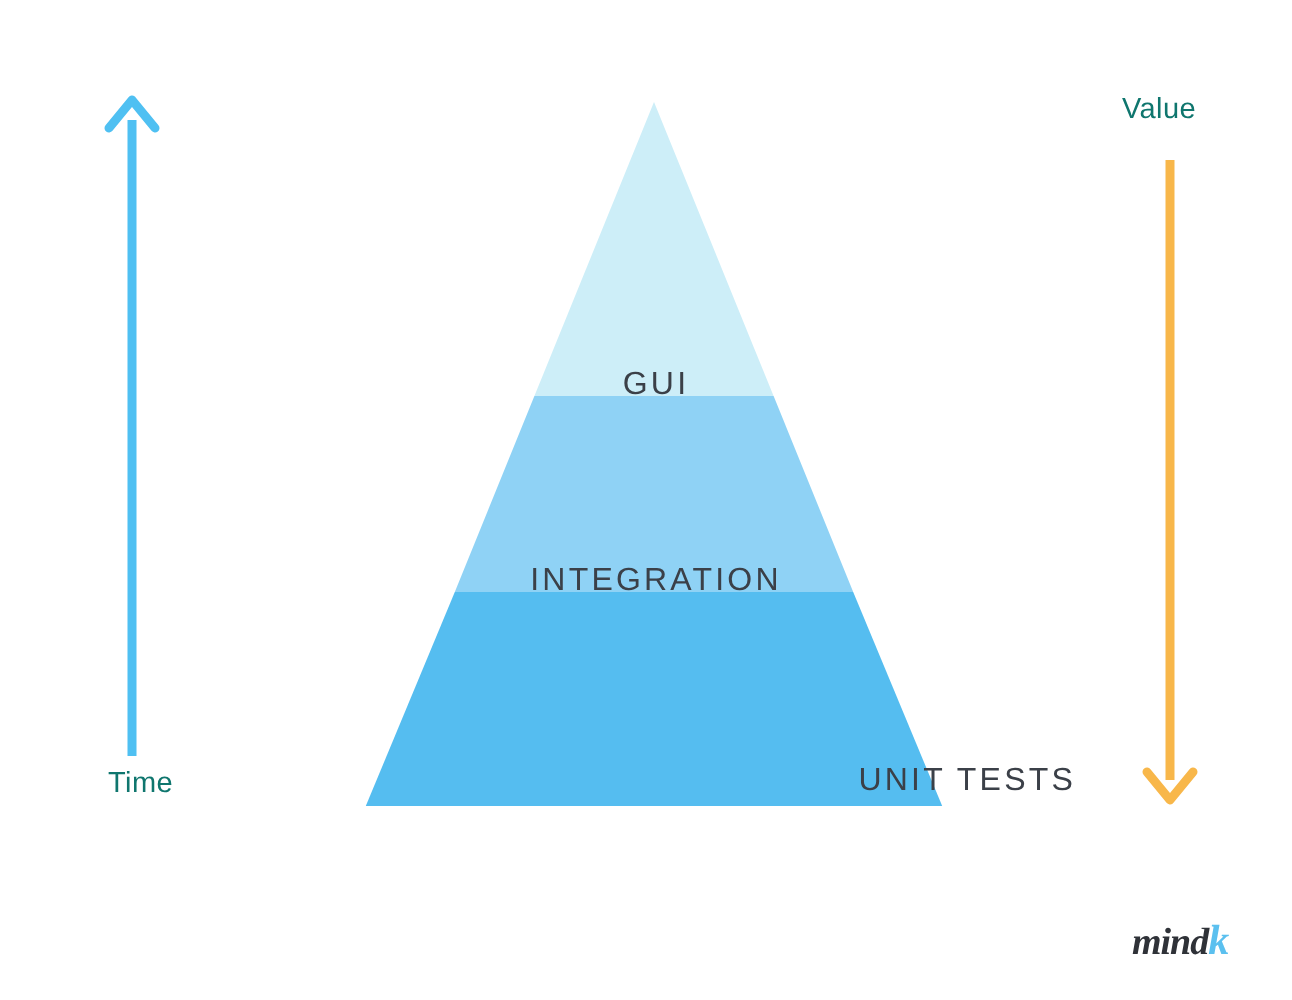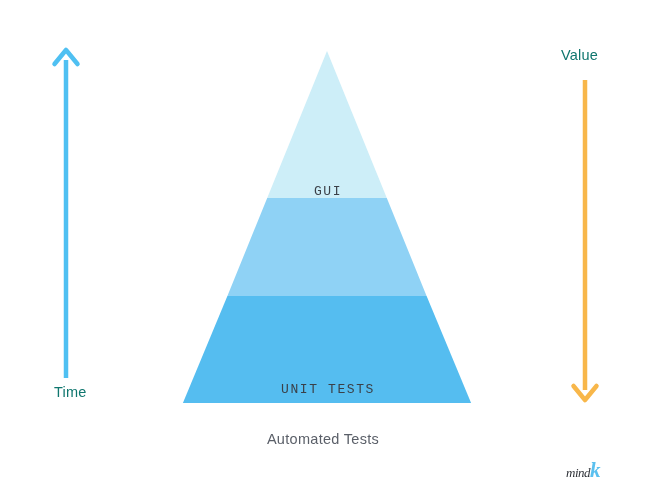--- a/index.html
+++ b/index.html
@@ -59,29 +59,28 @@
     top: 42px;
     width: 420px;
     height: 372px;
   }
 
   .tier-label {
     position: absolute;
     width: 100%;
     text-align: center;
     color: #3b4048;
-    font-size: 13px;
+    font-size: 16px;
     letter-spacing: 1.6px;
     white-space: nowrap;
     pointer-events: none;
-    font-family: Liberation Mono, monospace;
   }
   #label-gui        { top: 142px; }
   #label-integration{ top: 240px; }
-  #label-unit       { top: 340px; }
+  #label-unit       { top: 340px; text-align: right; }
 
   
   #caption {
     position: absolute;
     left: 0;
     top: 431px;
     width: 646px;
     text-align: center;
     font-size: 14.5px;
     color: #5a5f68;
@@ -92,22 +91,22 @@
   #logo {
     position: absolute;
     left: 566px;
     top: 458px;
     width: 70px;
     height: 30px;
   }
   #logo-mind {
     font-family: "Liberation Serif", serif;
     font-style: italic;
-    font-weight: normal;
-    font-size: 13px;
+    font-weight: bold;
+    font-size: 19px;
     color: #2f3238;
     letter-spacing: -0.5px;
   }
   #logo-k {
     font-family: "Liberation Serif", serif;
     font-style: italic;
     font-weight: bold;
     font-size: 21px;
     color: #5bc0ef;
     letter-spacing: -0.5px;
@@ -132,22 +131,22 @@
 
   <div id="pyramid">
     <svg width="420" height="372" viewBox="0 0 420 372">
 
       <polygon points="209,9 149.2,156 268.8,156" fill="#CDEEF8"></polygon>
       <polygon points="149.2,156 268.8,156 308.6,254 109.4,254" fill="#8FD2F5"></polygon>
       <polygon points="109.4,254 308.6,254 353.1,361 64.9,361" fill="#55BDF0"></polygon>
     </svg>
 
     <div id="label-gui" class="tier-label">GUI</div>
+    <div id="label-integration" class="tier-label">INTEGRATION</div>
     <div id="label-unit" class="tier-label">UNIT TESTS</div>
   </div>
 
-  <div id="caption">Automated Tests</div>
 
   <div id="logo">
     <span id="logo-mind" style="color: rgb(47, 50, 56);">mind</span><span id="logo-k" style="color: rgb(91, 192, 239);">k</span>
   </div>
 
 </div>
 
 </body></html>

